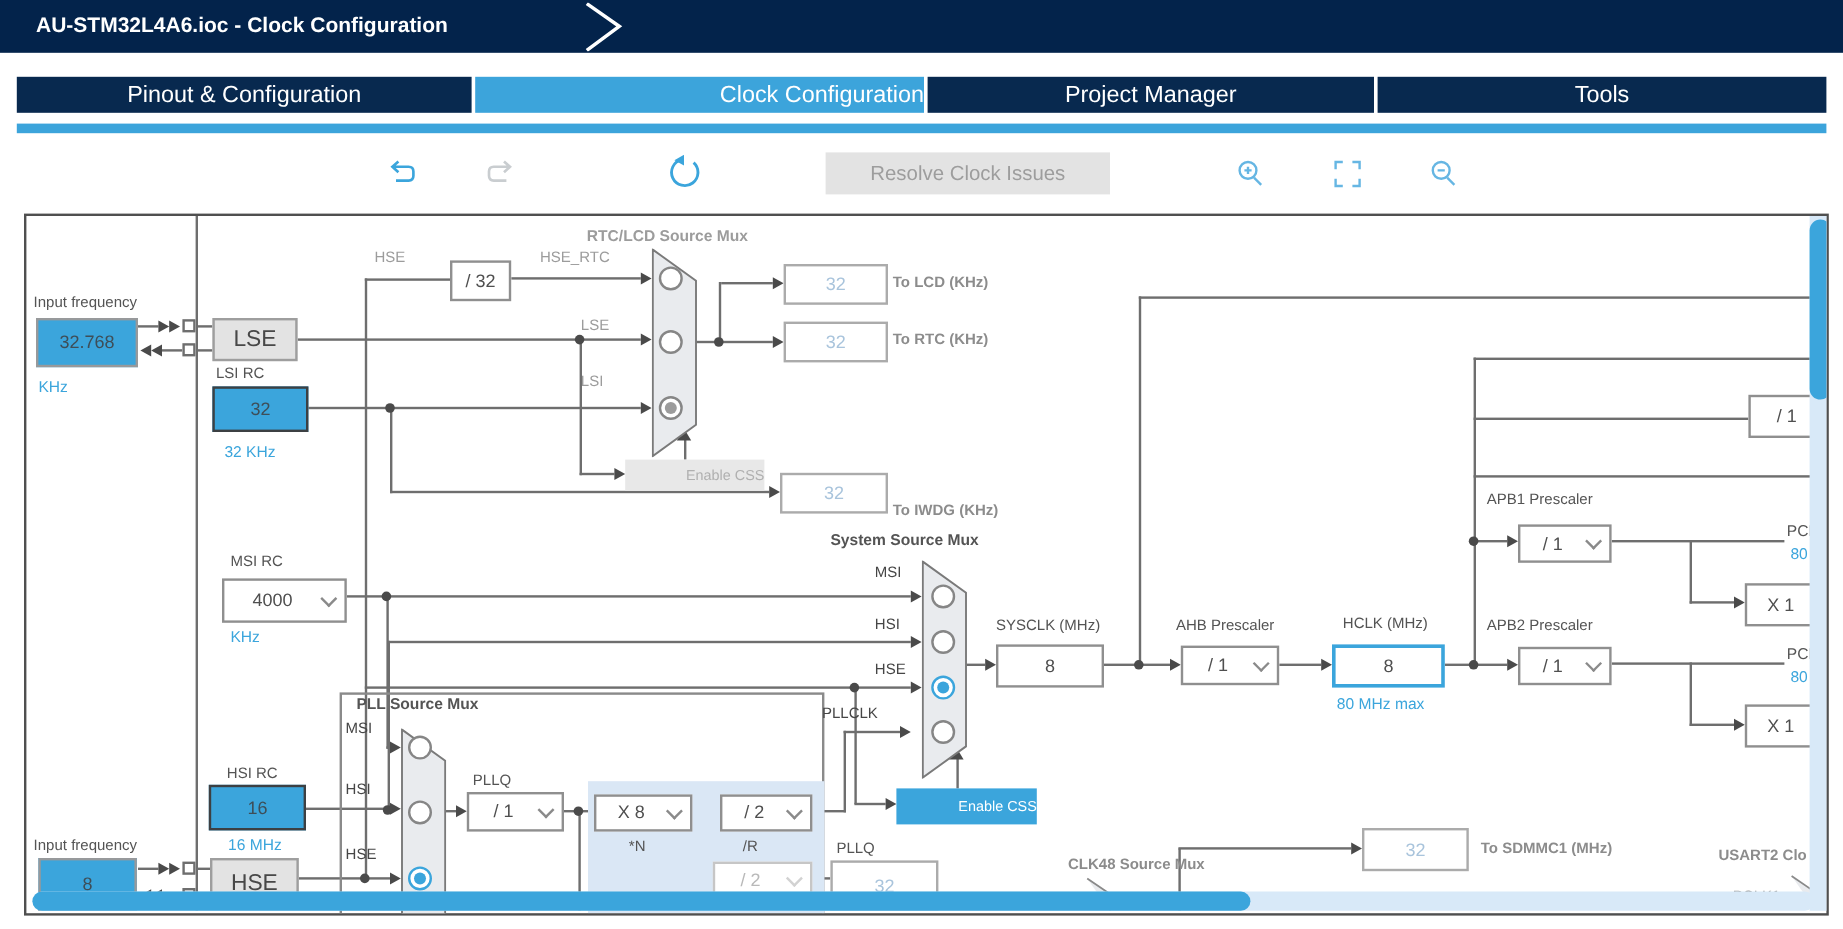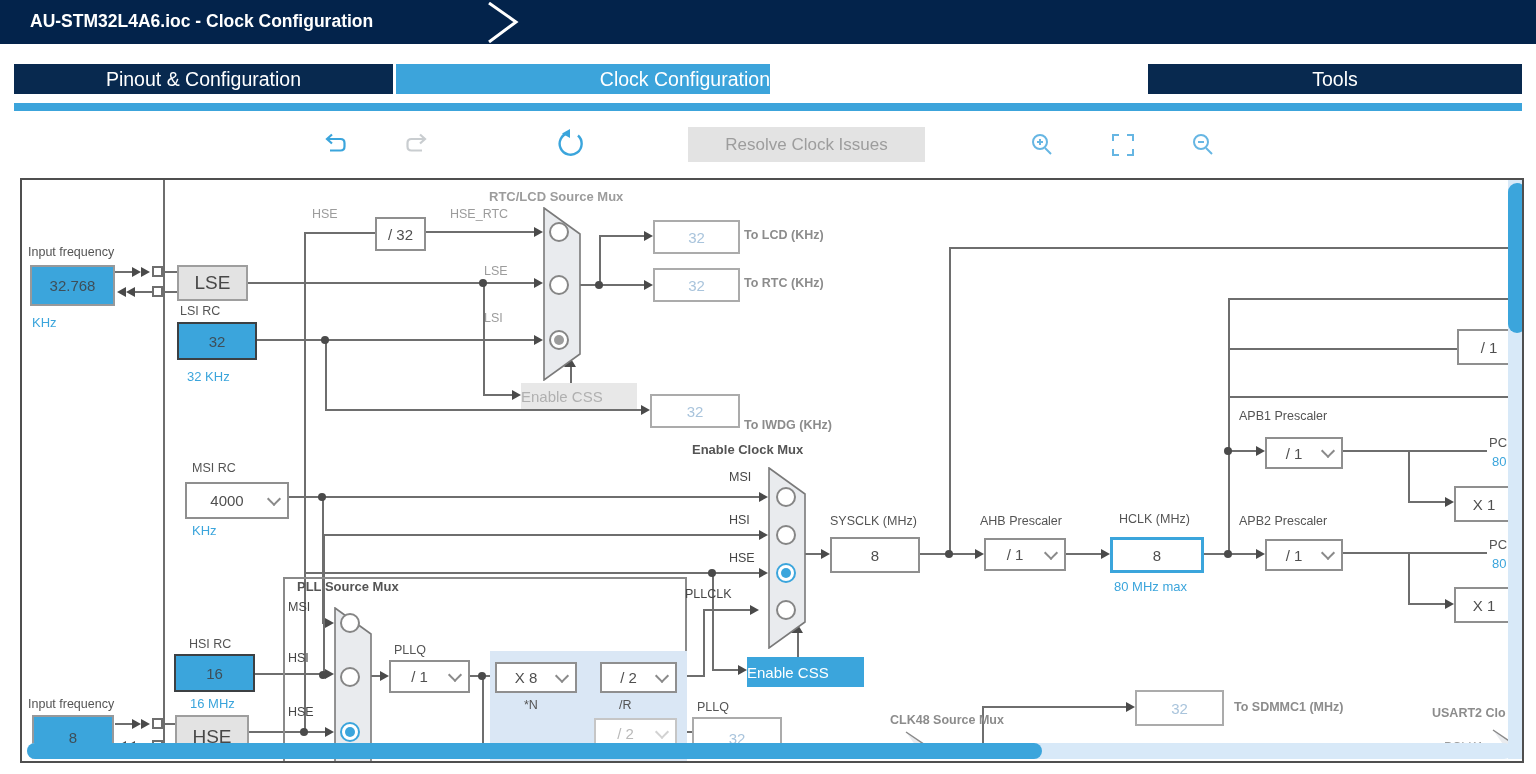--- a/index.html
+++ b/index.html
@@ -34,21 +34,21 @@
   .dd{cursor:pointer;}
   .dd .v{position:absolute;left:0;right:20px;text-align:center;}
   .chev{position:absolute;right:8px;top:50%;width:8px;height:8px;margin-top:-7px;border-right:2px solid #8a8a8a;border-bottom:2px solid #8a8a8a;transform:rotate(45deg);}
   .dd.dis{border-color:#c6c6c6;color:#b9b9b9;}
   .dd.dis .chev{border-color:#d2d2d2;}
   .lbl{position:absolute;font-size:12.5px;color:#545454;white-space:nowrap;}
   .lbl.lt{color:#9c9c9c;}
   .lbl.bg{font-weight:bold;color:#8c8c8c;}
   .lbl.blu{color:#3BA5DC;}
   .lbl.ttl{font-size:13px;font-weight:bold;}
-  .btncss{position:absolute;display:flex;align-items:center;justify-content:flex-start;font-size:15px;cursor:pointer;}
+  .btncss{position:absolute;display:flex;align-items:center;justify-content:flex-end;font-size:12px;cursor:pointer;}
   .btncss.gray{background:#e8e8e8;color:#b0b0b0;}
   .btncss.blue{background:#3BA5DC;color:#fff;}
   .rect{position:absolute;border:2px solid #8a8a8a;box-sizing:border-box;}
   .mux{position:absolute;}
   .sb{position:absolute;background:#D8E9F8;}
   .sbthumb{position:absolute;background:#3BA5DC;border-radius:9px;}
 </style>
 </head>
 <body>
 
@@ -59,20 +59,23 @@
     <svg class="ab" style="left:487px;top:2px;" width="34" height="41" viewBox="0 0 34 41">
         <polyline points="2,1 29,20 2,40" fill="none" stroke="#fff" stroke-width="3"></polyline>
       </svg>
   </div>
 
   <div class="tab" style="left:14px;width:379px;">
       <span>Pinout &amp; Configuration</span>
     </div>
   <div class="tab active" style="left:396px;width:374px;justify-content:flex-end;">
       <span>Clock Configuration</span>
+    </div>
+  <div class="tab" style="left:773px;width:372px;">
+      <span>Project Manager</span>
     </div>
   <div class="tab" style="left:1148px;width:374px;">
       <span>Tools</span>
     </div>
   <div class="tabstrip"></div>
 
   <svg class="ab" style="left:324px;top:132px;" width="24" height="24" viewBox="0 0 24 24">
       <path d="M8 2.5 L3 7 L8 11.5 M3 7 H16.5 Q20.5 7 20.5 11 V14.5 Q20.5 18.5 16.5 18.5 H6" fill="none" stroke="#3BA5DC" stroke-width="2.2"></path>
     </svg>
   <svg class="ab" style="left:404px;top:132px;" width="24" height="24" viewBox="0 0 24 24">
@@ -368,21 +371,21 @@
     <div class="lbl lt" style="left:290px;top:27px;">HSE</div>
     <div class="lbl lt" style="left:428px;top:27px;">HSE_RTC</div>
     <div class="lbl lt" style="left:462px;top:84px;">LSE</div>
     <div class="lbl lt" style="left:462px;top:131px;">LSI</div>
     <div class="lbl ttl lt" style="left:467px;top:9px;">RTC/LCD Source Mux</div>
     <div class="lbl bg" style="left:722px;top:48px;">To LCD (KHz)</div>
     <div class="lbl bg" style="left:722px;top:96px;">To RTC (KHz)</div>
     <div class="lbl bg" style="left:722px;top:238px;">To IWDG (KHz)</div>
     <div class="lbl" style="left:170px;top:281px;">MSI RC</div>
     <div class="lbl blu" style="left:170px;top:343px;font-size:13px;">KHz</div>
-    <div class="lbl ttl" style="left:670px;top:262px;">Enable Clock Mux</div>
+    <div class="lbl ttl" style="left:670px;top:262px;">System Source Mux</div>
     <div class="lbl" style="left:707px;top:290px;color:#464646;">MSI</div>
     <div class="lbl" style="left:707px;top:333px;color:#464646;">HSI</div>
     <div class="lbl" style="left:707px;top:371px;color:#464646;">HSE</div>
     <div class="lbl" style="left:663px;top:407px;color:#464646;">PLLCLK</div>
     <div class="lbl" style="left:808px;top:334px;">SYSCLK (MHz)</div>
     <div class="lbl" style="left:958px;top:334px;">AHB Prescaler</div>
     <div class="lbl" style="left:1097px;top:332px;">HCLK (MHz)</div>
     <div class="lbl blu" style="left:1092px;top:399px;font-size:13px;">80 MHz max</div>
     <div class="lbl" style="left:1217px;top:229px;">APB1 Prescaler</div>
     <div class="lbl" style="left:1217px;top:334px;">APB2 Prescaler</div>

